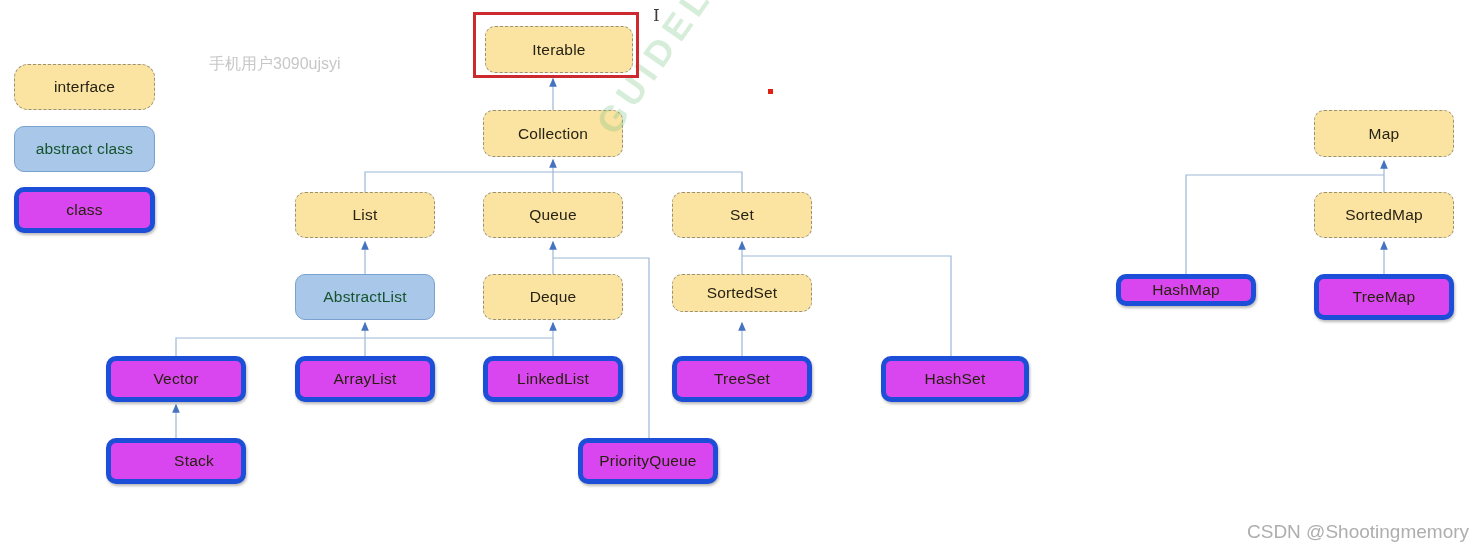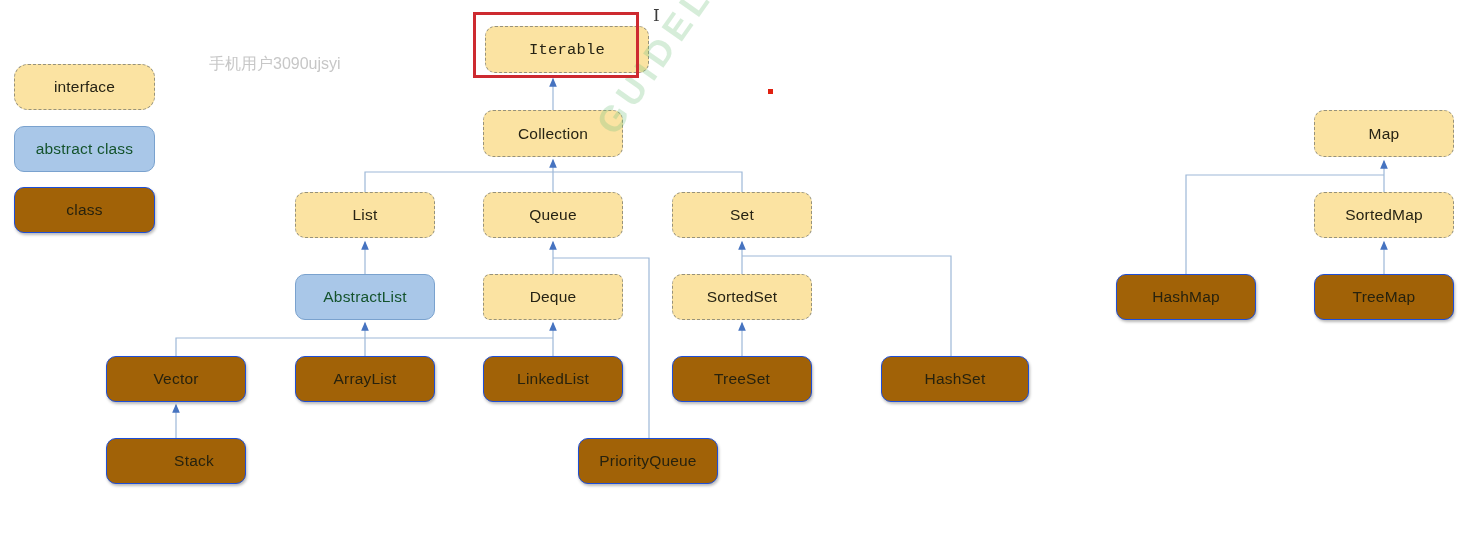--- a/index.html
+++ b/index.html
@@ -23,22 +23,22 @@
   .type-interface {
     background:#fbe3a2;
     border:1.5px dashed #97927b;
   }
   .type-abstract {
     background:#a9c7e8;
     border:1px solid #7aa2ce;
     color:#14532d;
   }
   .type-class {
-    background:#a16207;
-    border:1px solid #1d4ed8;
+    background:#d946ef;
+    border:5px solid #1d4ed8;
     color:#27220e;
     box-shadow:1px 2px 3px rgba(0,0,0,0.28);
   }
   #edge-layer {
     position:absolute; left:0; top:0;
     width:1482px; height:551px;
     pointer-events:none;
   }
   .highlight-frame {
     position:absolute;
@@ -101,41 +101,42 @@
       <polyline points="1186,274 1186,175 1384,175" fill="none" stroke="#9db8d8" stroke-width="1.2"></polyline>
       <polyline points="1384,274 1384,242" fill="none" stroke="#9db8d8" stroke-width="1.2" marker-end="url(#arrow)"></polyline>
     </svg>
 
   <div id="legend">
       <div class="node type-interface" style="left: 14px; top: 64px; width: 141px; height: 46px; border-radius: 14px;">interface</div>
       <div class="node type-abstract" style="left: 14px; top: 126px; width: 141px; height: 46px;">abstract class</div>
       <div class="node type-class" style="left: 14px; top: 187px; width: 141px; height: 46px;">class</div>
     </div>
   <div id="nodes">
-      <div class="node type-interface" style="left: 485px; top: 26px; width: 164px; height: 47px; font-family: Liberation Mono, monospace;">Iterable</div>
+      <div class="node type-interface" style="left: 485px; top: 26px; width: 148px; height: 47px;">Iterable</div>
       <div class="node type-interface" style="left: 483px; top: 110px; width: 140px; height: 47px;">Collection</div>
       <div class="node type-interface" style="left: 295px; top: 192px; width: 140px; height: 46px;">List</div>
       <div class="node type-interface" style="left: 483px; top: 192px; width: 140px; height: 46px;">Queue</div>
       <div class="node type-interface" style="left: 672px; top: 192px; width: 140px; height: 46px;">Set</div>
       <div class="node type-abstract" style="left: 295px; top: 274px; width: 140px; height: 46px;">AbstractList</div>
-      <div class="node type-interface" style="left: 483px; top: 274px; width: 140px; height: 46px; border-radius: 7px;">Deque</div>
-      <div class="node type-interface" style="left: 672px; top: 274px; width: 140px; height: 46px;">SortedSet</div>
+      <div class="node type-interface" style="left: 483px; top: 274px; width: 140px; height: 46px;">Deque</div>
+      <div class="node type-interface" style="left: 672px; top: 274px; width: 140px; height: 38px;">SortedSet</div>
       <div class="node type-class" style="left: 106px; top: 356px; width: 140px; height: 46px;">Vector</div>
       <div class="node type-class" style="left: 295px; top: 356px; width: 140px; height: 46px;">ArrayList</div>
       <div class="node type-class" style="left: 483px; top: 356px; width: 140px; height: 46px;">LinkedList</div>
       <div class="node type-class" style="left: 672px; top: 356px; width: 140px; height: 46px; border-radius: 10px;">TreeSet</div>
       <div class="node type-class" style="left: 881px; top: 356px; width: 148px; height: 46px;">HashSet</div>
       <div class="node type-class" style="left: 106px; top: 438px; width: 140px; height: 46px; padding-left: 36px;">Stack</div>
       <div class="node type-class" style="left: 578px; top: 438px; width: 140px; height: 46px;">PriorityQueue</div>
       <div class="node type-interface" style="left: 1314px; top: 110px; width: 140px; height: 47px;">Map</div>
       <div class="node type-interface" style="left: 1314px; top: 192px; width: 140px; height: 46px;">SortedMap</div>
-      <div class="node type-class" style="left: 1116px; top: 274px; width: 140px; height: 46px;">HashMap</div>
+      <div class="node type-class" style="left: 1116px; top: 274px; width: 140px; height: 32px;">HashMap</div>
       <div class="node type-class" style="left: 1314px; top: 274px; width: 140px; height: 46px;">TreeMap</div>
     </div>
 
   <div class="wm-diagonal">GUIDELU</div>
   <div class="wm-user">手机用户3090ujsyi</div>
+  <div class="wm-csdn">CSDN @Shootingmemory</div>
 
   <div class="text-cursor">I</div>
   <div class="red-dot"></div>
 
 <div class="highlight-frame" style="left: 473px; top: 12px; width: 166px; height: 66px; border-color: rgb(205, 42, 48);"></div>
   </div>
 
 </body></html>

